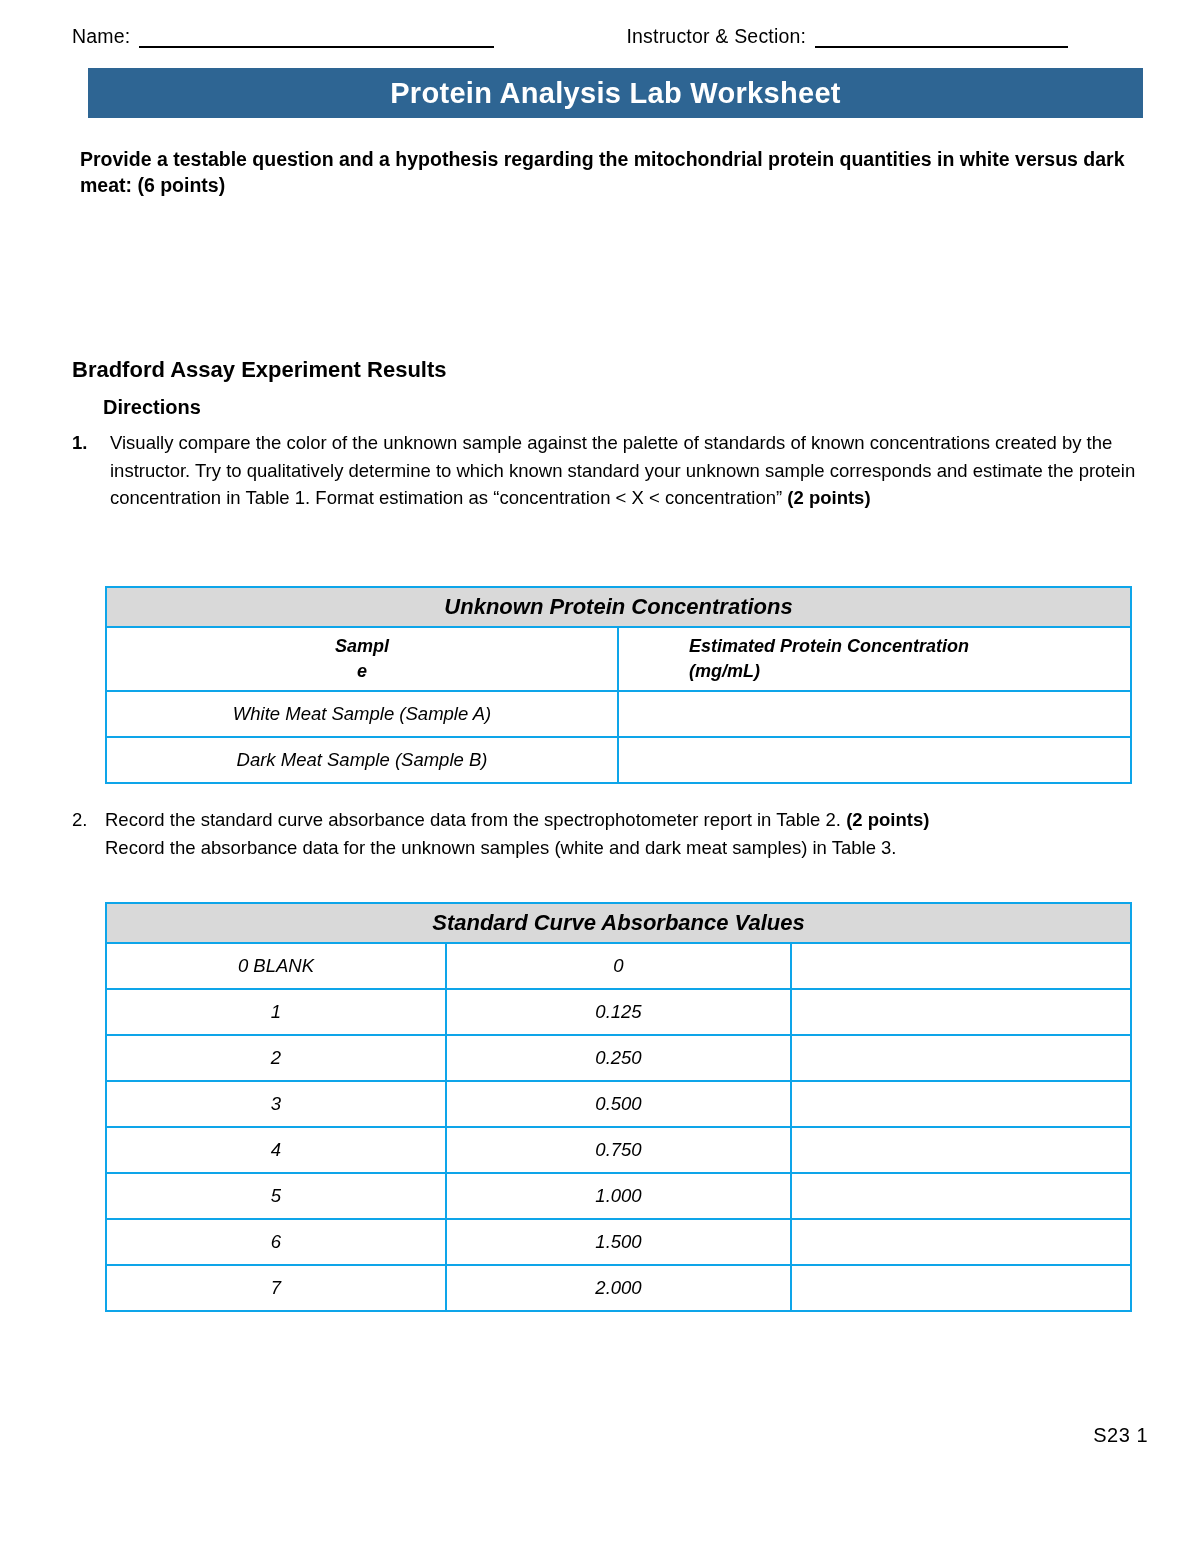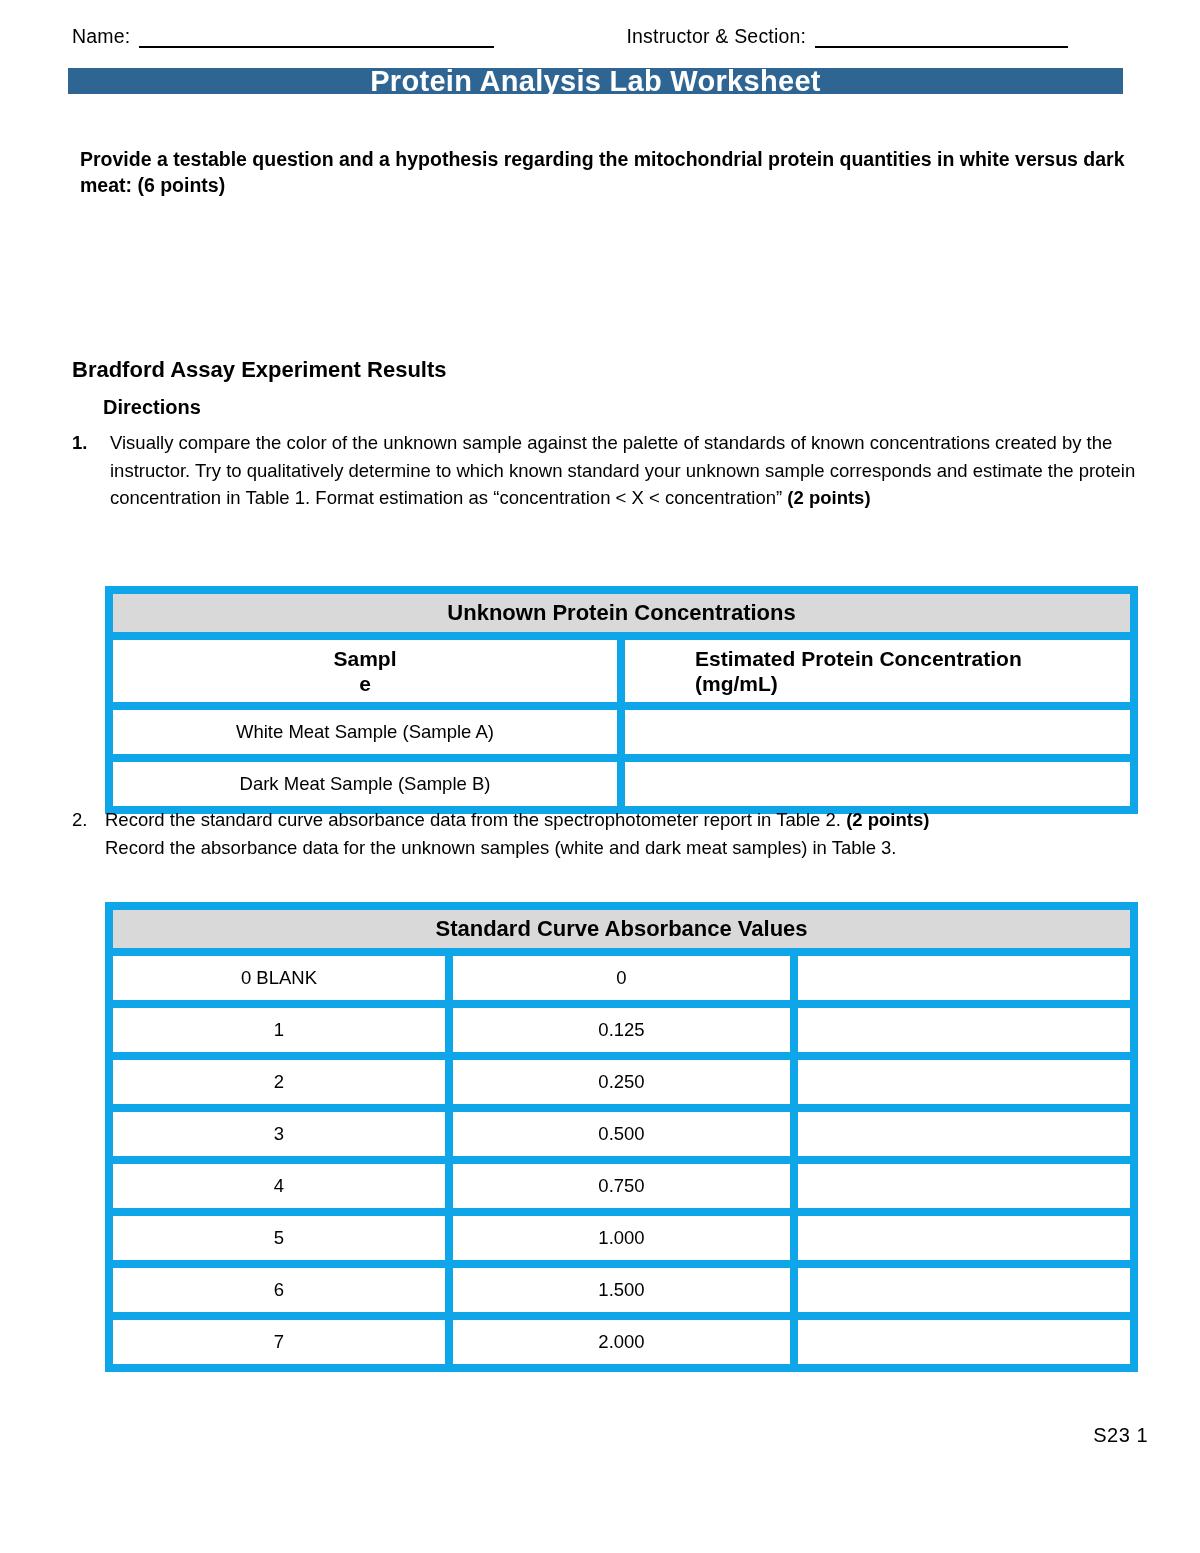--- a/index.html
+++ b/index.html
@@ -45,24 +45,24 @@
     border-bottom: 2px solid #000;
     height: 15px;
   }
   .rule-name { width: 355px; }
   .rule-instr { width: 253px; }
   .idline .gap { width: 132px; }
 
   
   .banner {
     position: absolute;
-    left: 68px;
+    left: 88px;
     top: 68px;
     width: 1055px;
-    height: 26px;
+    height: 50px;
     background: #2e6593;
     display: flex;
     align-items: center;
     justify-content: center;
   }
   .banner-title {
     color: #ffffff;
     font-size: 29px;
     font-weight: bold;
     letter-spacing: 0.3px;
@@ -133,35 +133,36 @@
 
   
   table.wsheet {
     position: absolute;
     left: 105px;
     border-collapse: collapse;
     table-layout: fixed;
     background: #ffffff;
   }
   table.wsheet td, table.wsheet th {
-    border: 8px solid #0ea5e9;
+    border: 2px solid #0ea5e9;
     padding: 0;
     font-weight: normal;
     vertical-align: middle;
+    font-style: italic;
   }
   .tbl-title-cell {
     background: #d9d9d9;
     text-align: center;
     font-size: 22px;
     font-weight: bold !important;
     height: 38px;
   }
   .colhead {
     text-align: center;
-    font-size: 21px;
+    font-size: 18px;
     font-weight: bold !important;
     line-height: 25px;
     padding: 6px 4px !important;
   }
   .colhead.leftish {
     text-align: left;
     padding-left: 70px !important;
   }
   .datacell {
     text-align: center;

